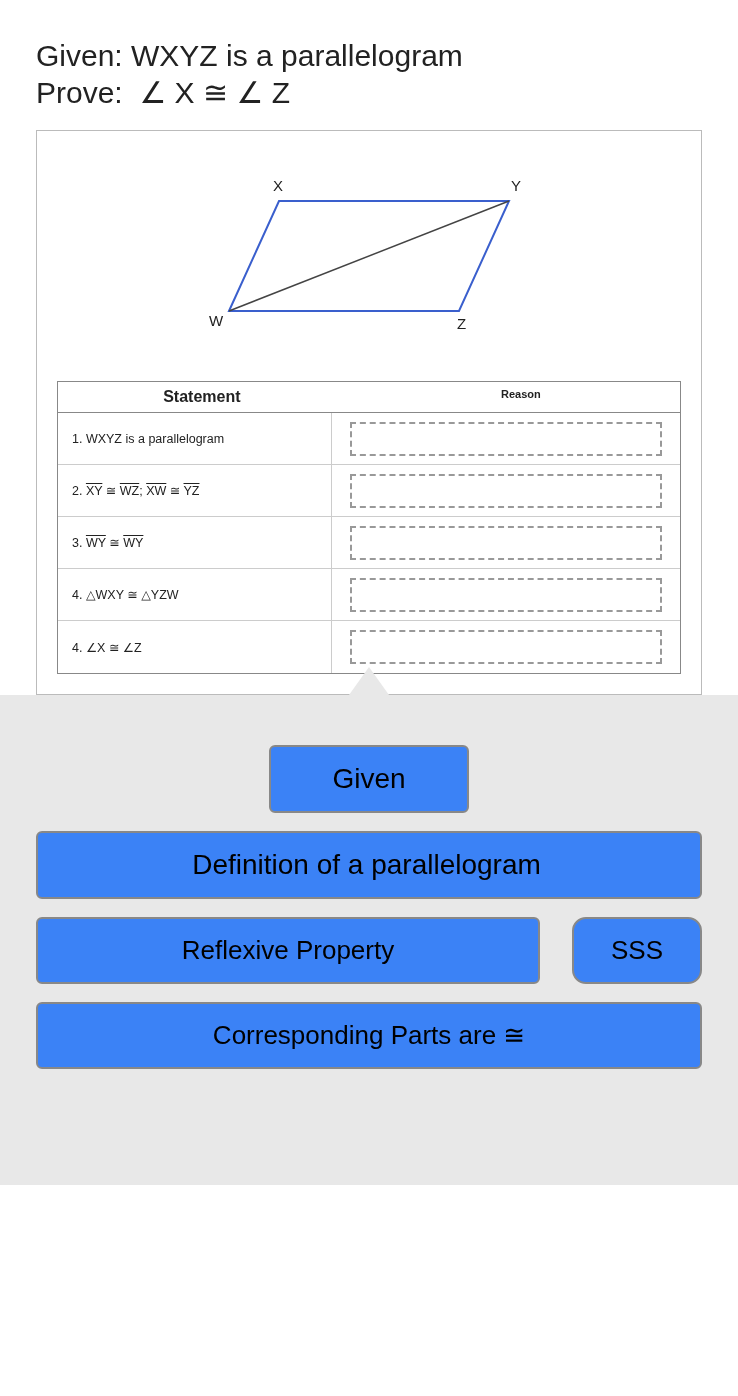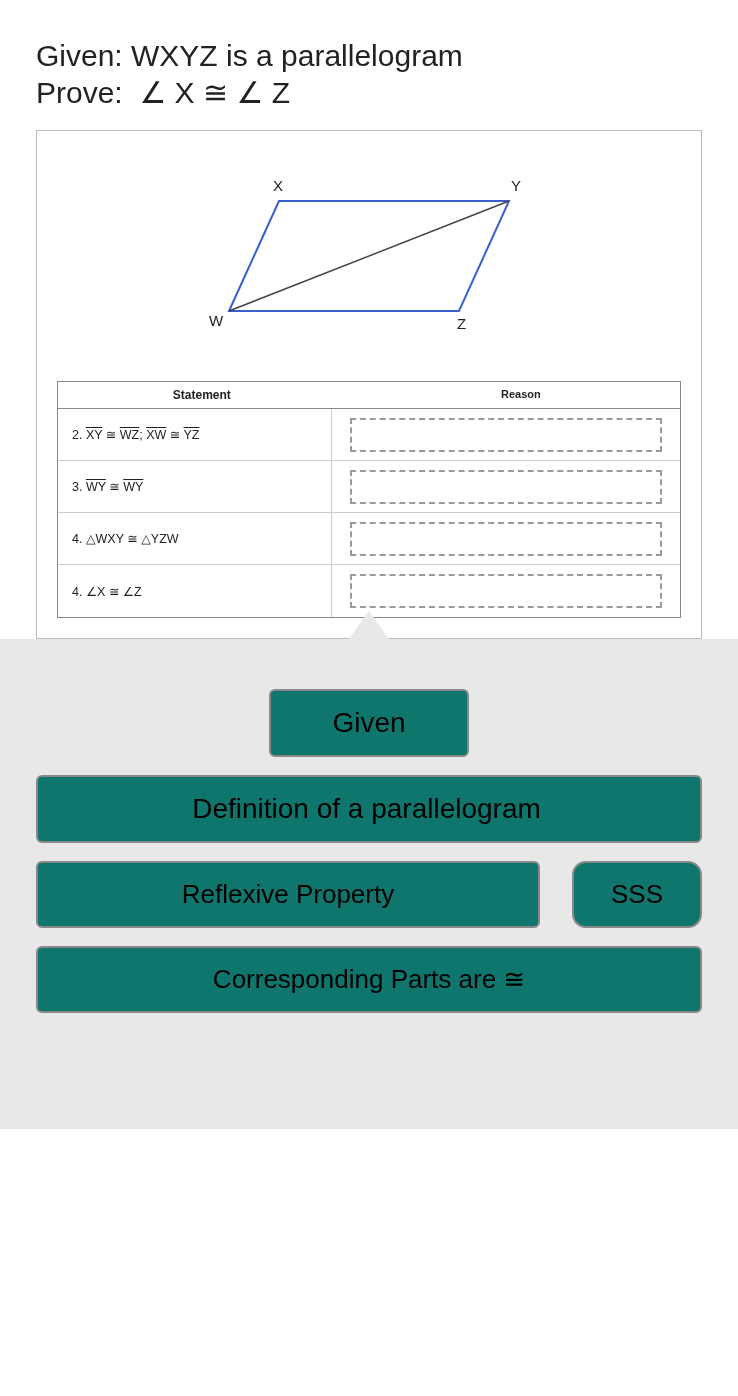--- a/index.html
+++ b/index.html
@@ -51,21 +51,21 @@
 
     .proof-table-header {
       display: flex;
       border-bottom: 1.5px solid #888;
       padding: 6px 0;
     }
 
     .proof-col-statement {
       flex: 0 0 44%;
       padding-left: 14px;
-      font-size: 12px;
+      font-size: 16px;
       font-weight: 700;
       text-align: center;
     }
     .proof-col-reason {
       flex: 0 0 56%;
       font-size: 11px;
       font-weight: 700;
       text-align: center;
       padding-left: 30px;
     }
@@ -125,21 +125,21 @@
 
     .answer-buttons {
       padding-top: 50px;
       display: flex;
       flex-direction: column;
       align-items: center;
       gap: 18px;
     }
 
     .answer-btn {
-      background: #0f766e;
+      background: #3b82f6;
       border: 2px solid #888;
       border-radius: 6px;
       font-size: 28px;
       font-weight: 400;
       cursor: pointer;
       display: flex;
       align-items: center;
       justify-content: center;
       padding: 16px 30px;
     }
@@ -208,20 +208,28 @@
     </svg>
   </div>
 
   <div class="proof-table">
 
     <div class="proof-table-header">
       <div class="proof-col-statement">Statement</div>
       <div class="proof-col-reason">Reason</div>
     </div>
 
+    <div class="proof-row">
+      <div class="stmt-cell">
+        <span>1. WXYZ is a parallelogram</span>
+      </div>
+      <div class="reason-cell">
+        <div class="dashed-box"></div>
+      </div>
+    </div>
 
     <div class="proof-row">
       <div class="stmt-cell">
         <span>2. <span class="overline">XY</span> ≅ <span class="overline">WZ</span>; <span class="overline">XW</span> ≅ <span class="overline">YZ</span></span>
       </div>
       <div class="reason-cell">
         <div class="dashed-box"></div>
       </div>
     </div>
 

